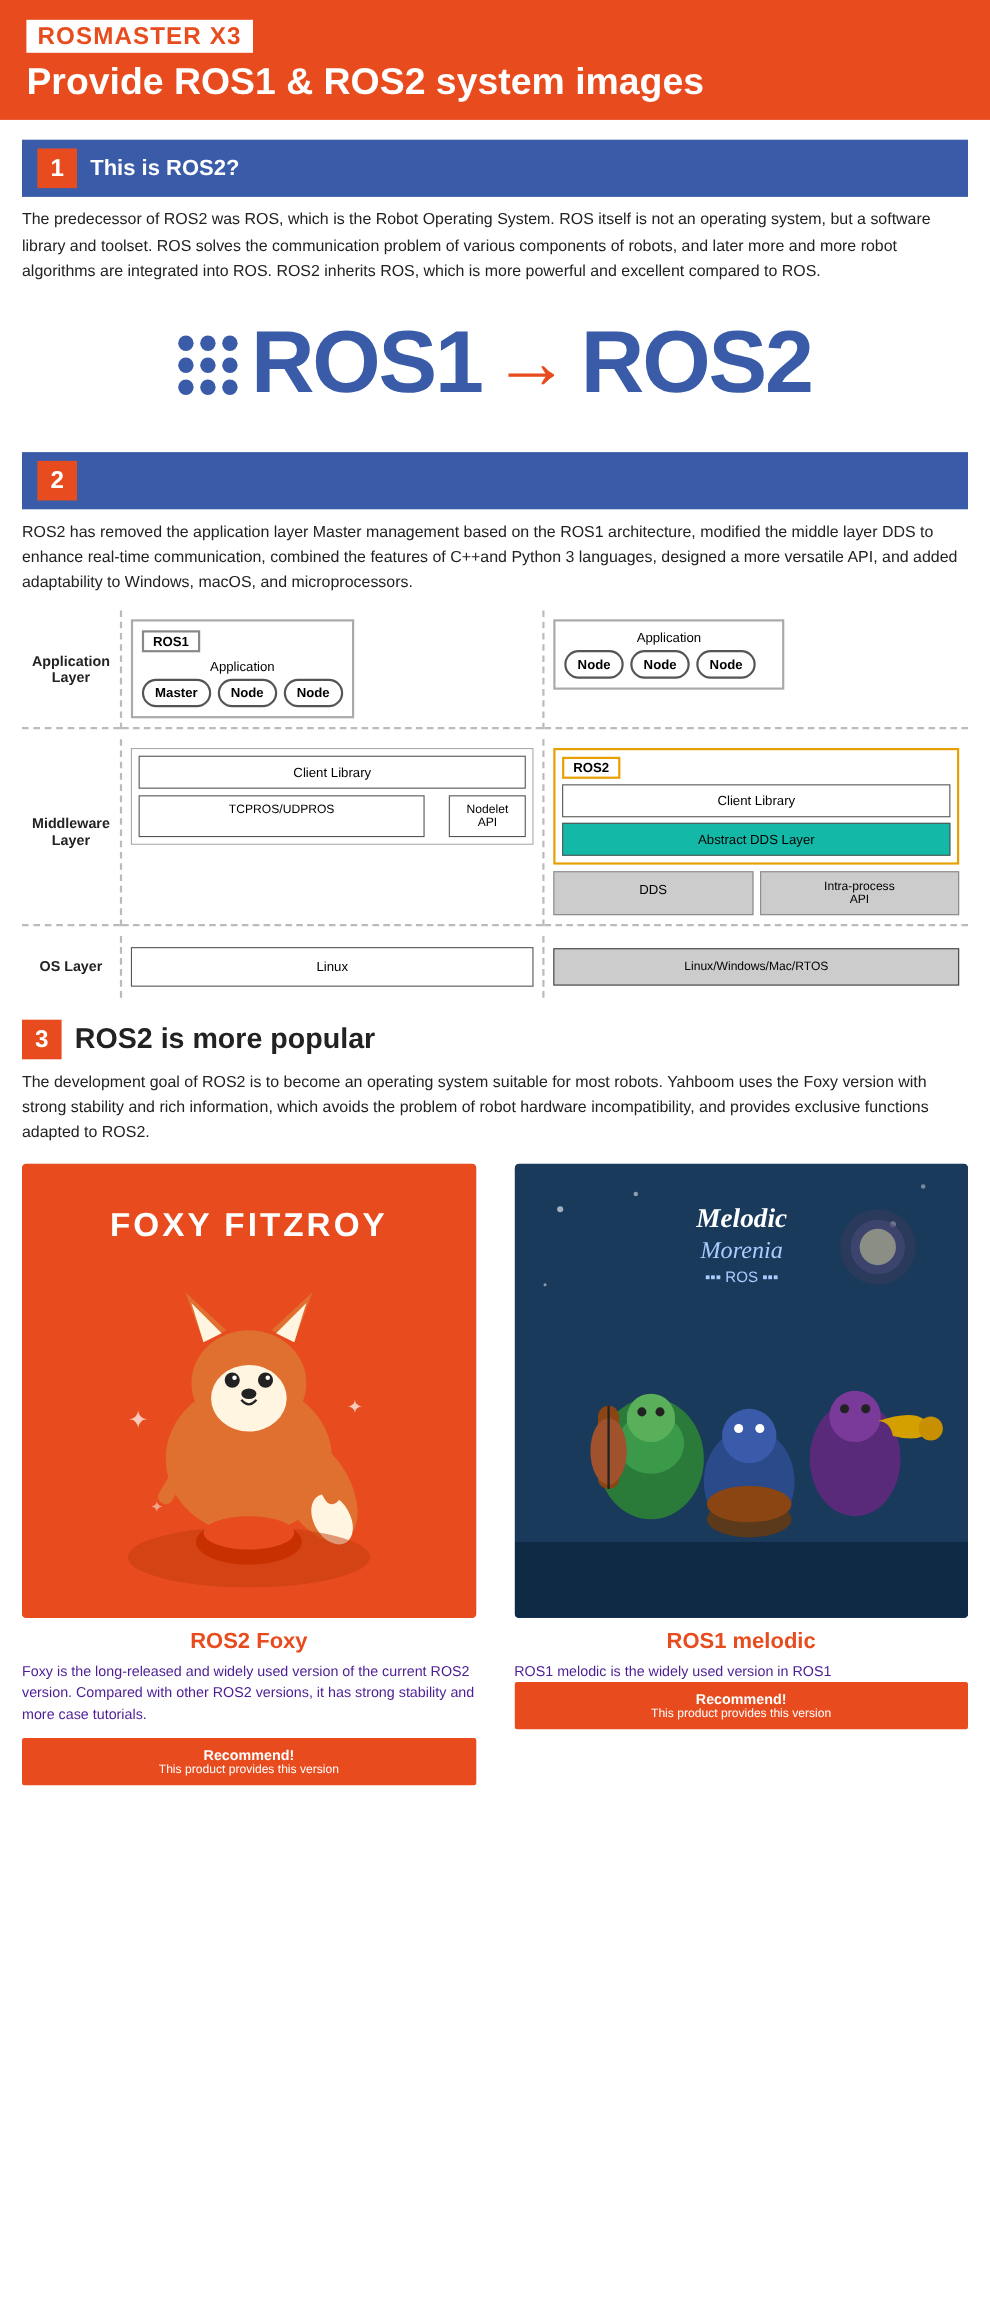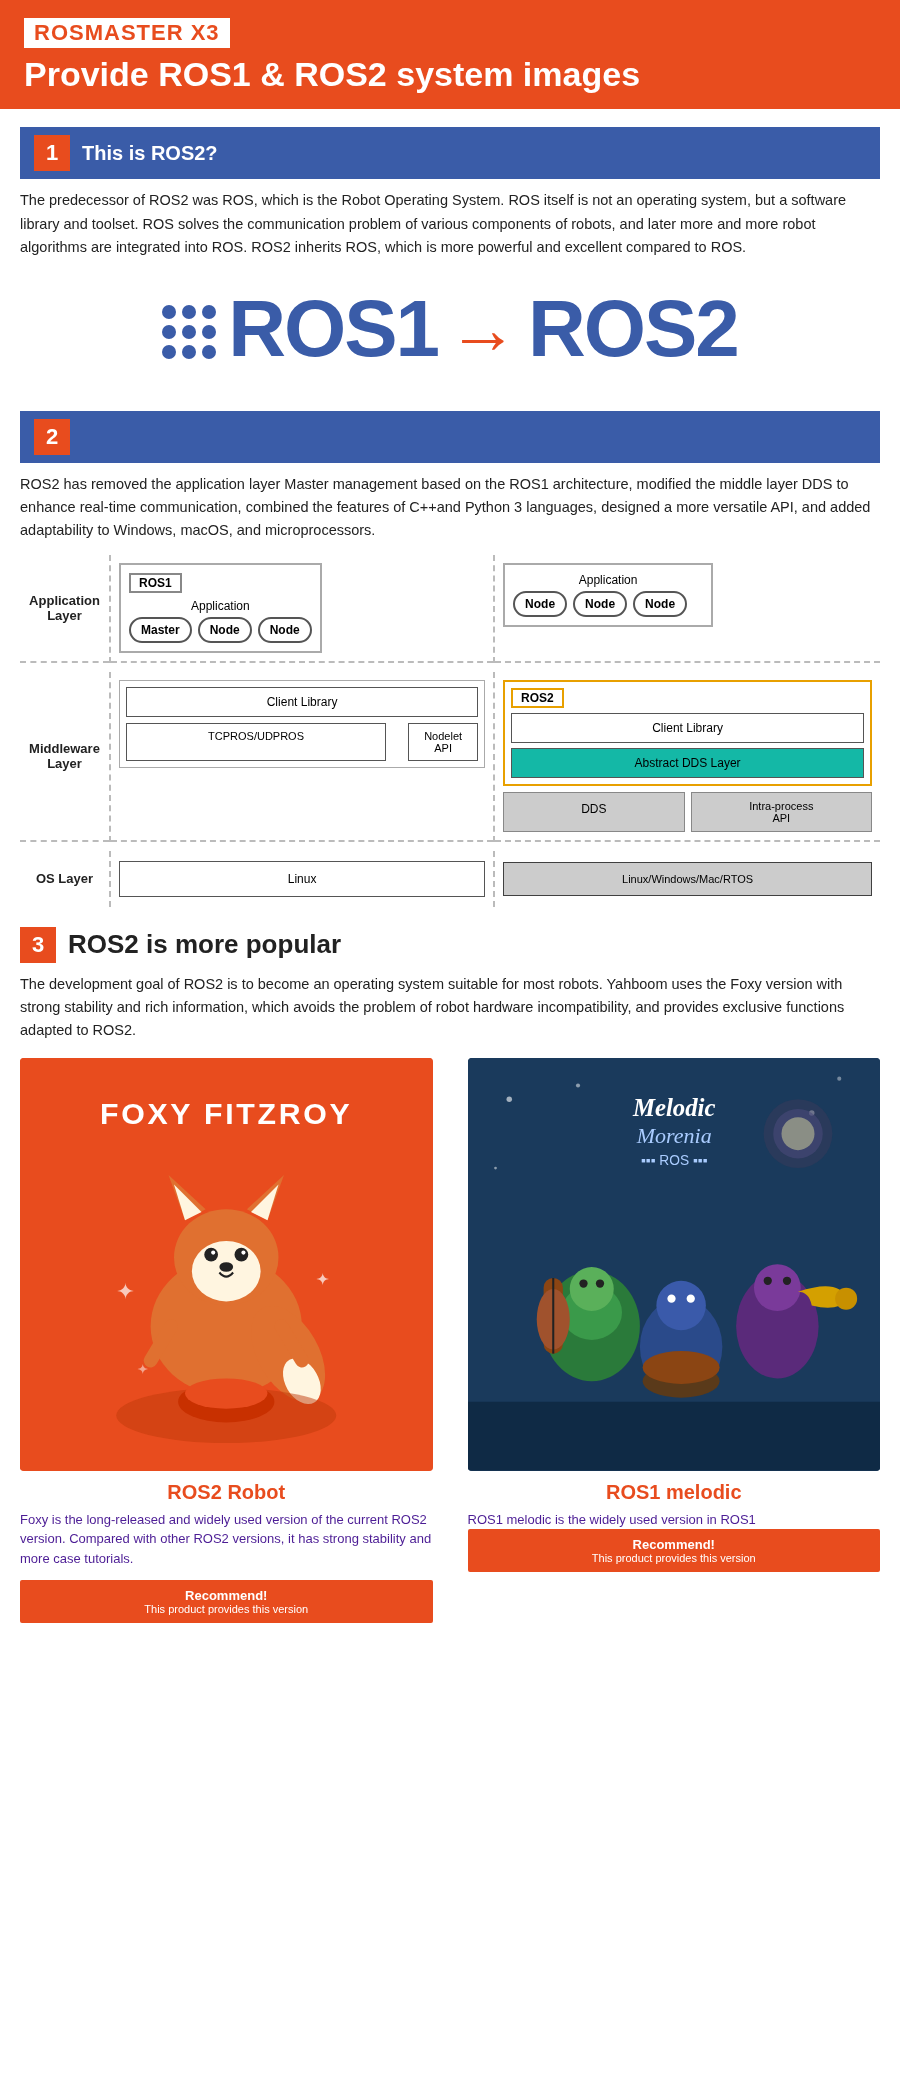--- a/index.html
+++ b/index.html
@@ -384,21 +384,21 @@
         <line x1="190" y1="195" x2="205" y2="220" stroke="#e07030" stroke-width="10" stroke-linecap="round"></line>
 
         <ellipse cx="150" cy="250" rx="35" ry="15" fill="#c83000"></ellipse>
         <ellipse cx="150" cy="244" rx="30" ry="11" fill="#e84c1e"></ellipse>
 
         <text x="70" y="175" font-size="16" fill="#fff" opacity="0.7">✦</text>
         <text x="215" y="165" font-size="12" fill="#fff" opacity="0.7">✦</text>
         <text x="85" y="230" font-size="10" fill="#fff" opacity="0.5">✦</text>
       </svg>
     </div>
-    <div class="image-title">ROS2 Robot</div>
+    <div class="image-title">ROS2 Foxy</div>
     <div class="image-desc">Foxy is the long-released and widely used version of the current ROS2 version. Compared with other ROS2 versions, it has strong stability and more case tutorials.</div>
     <div class="recommend-btn">
       <div>Recommend!</div>
       <div class="recommend-sub">This product provides this version</div>
     </div>
   </div>
 
   <div class="image-card">
     <div class="image-placeholder melodic-bg">
 

